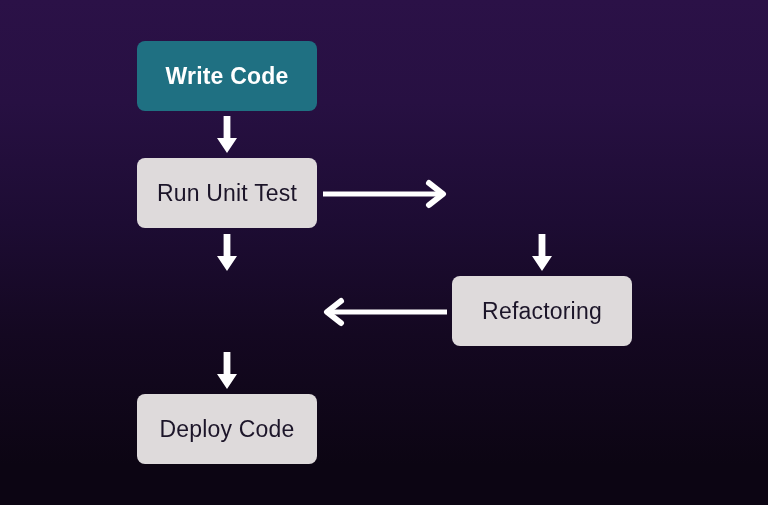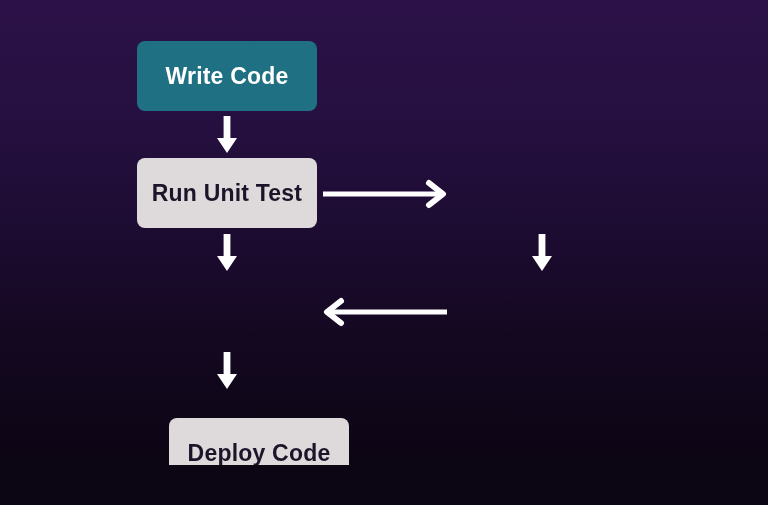--- a/index.html
+++ b/index.html
@@ -48,32 +48,32 @@
     font-size: 23px;
     font-weight: bold;
   }
 
   .node.light {
     background: #dedadb;
   }
   .node.light .node-label {
     color: #1c1529;
     font-size: 23px;
-    font-weight: bold;
+    font-weight: normal;
   }
 
   
   .col-left  { left: 137px; }
   .col-right { left: 452px; }
 
   
   .row-1 { top: 41px; }
   .row-2 { top: 158px; }
   .row-3 { top: 276px; }
-  .row-4 { top: 418px; margin-left: 32px; }
+  .row-4 { top: 394px; }
 
   
   .arrow {
     position: absolute;
   }
   .arrow svg {
     display: block;
     overflow: visible;
   }
 
@@ -111,20 +111,23 @@
   <div class="node light col-left row-2">
     <span class="node-label">Run Unit Test</span>
   </div>
 
 
   <div class="node light col-left row-4">
     <span class="node-label">Deploy Code</span>
   </div>
 
 
+  <div class="node light col-right row-3">
+    <span class="node-label">Refactoring</span>
+  </div>
 
   <div class="arrow arrow-down-left v-arrow-1">
     <svg width="20" height="40" viewBox="0 0 20 40" aria-hidden="true">
       <path d="M6.6 0 H13.4 V22 H20 L10 37 L0 22 H6.6 Z" fill="#ffffff"></path>
     </svg>
   </div>
 
   <div class="arrow arrow-down-left v-arrow-2">
     <svg width="20" height="40" viewBox="0 0 20 40" aria-hidden="true">
       <path d="M6.6 0 H13.4 V22 H20 L10 37 L0 22 H6.6 Z" fill="#ffffff"></path>

